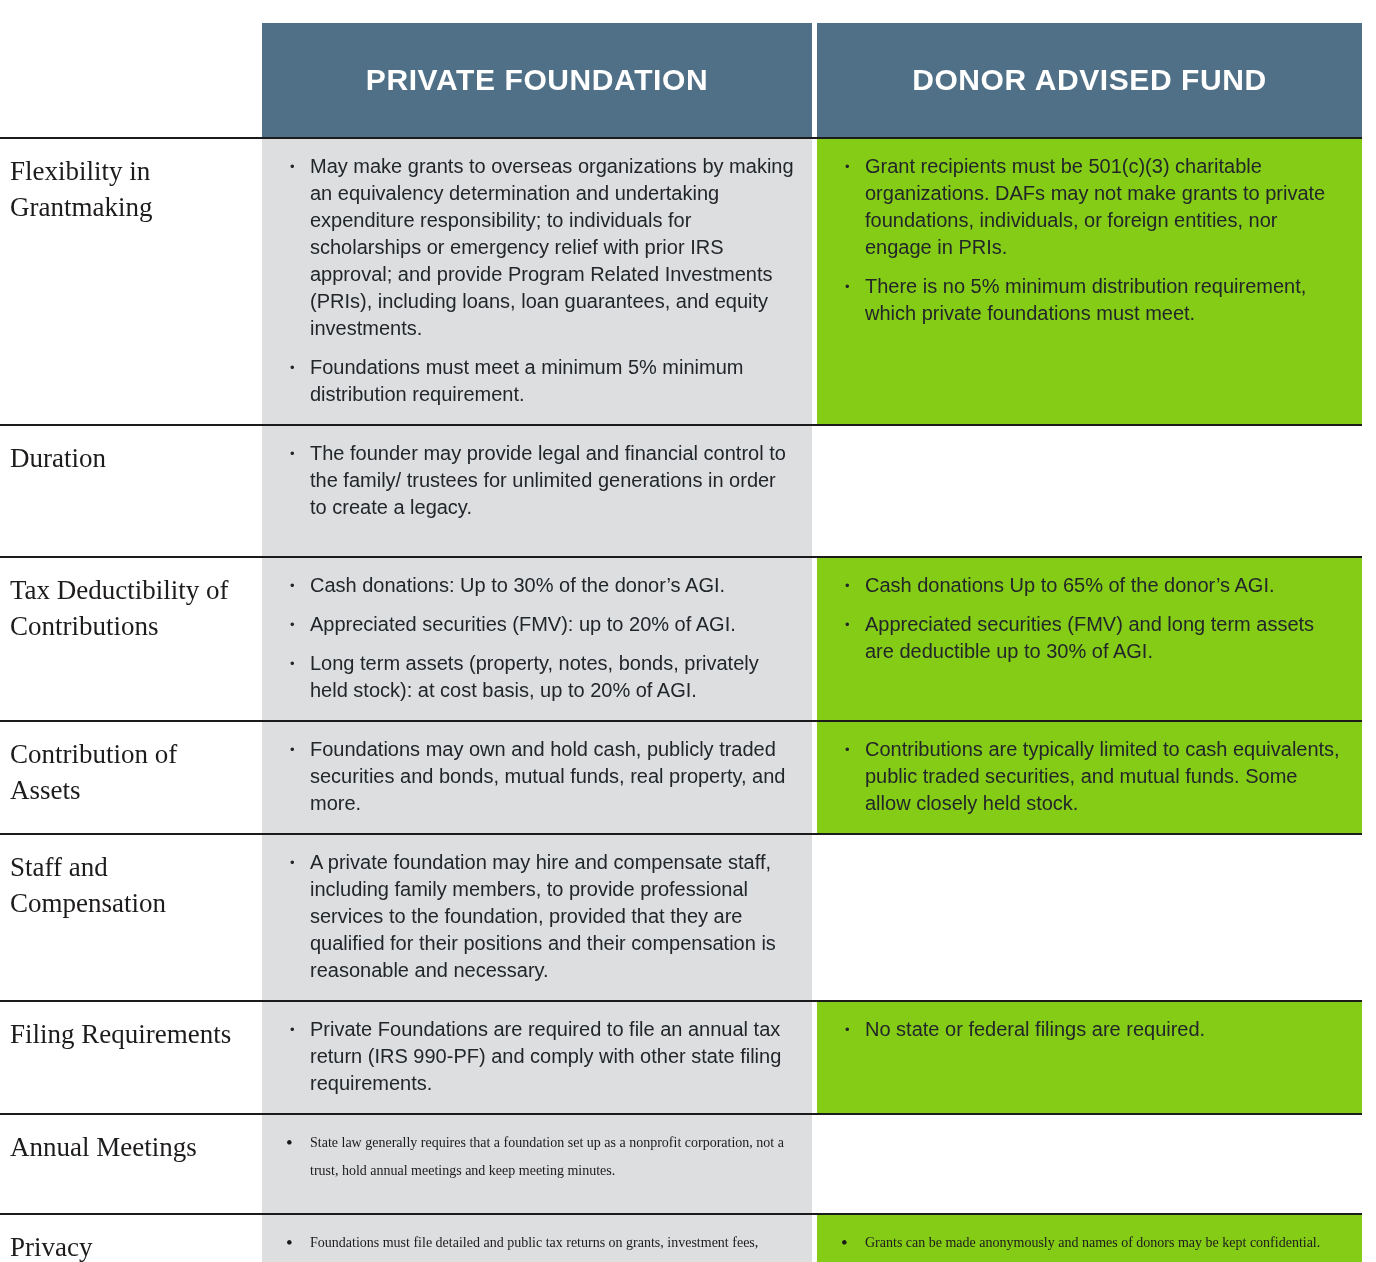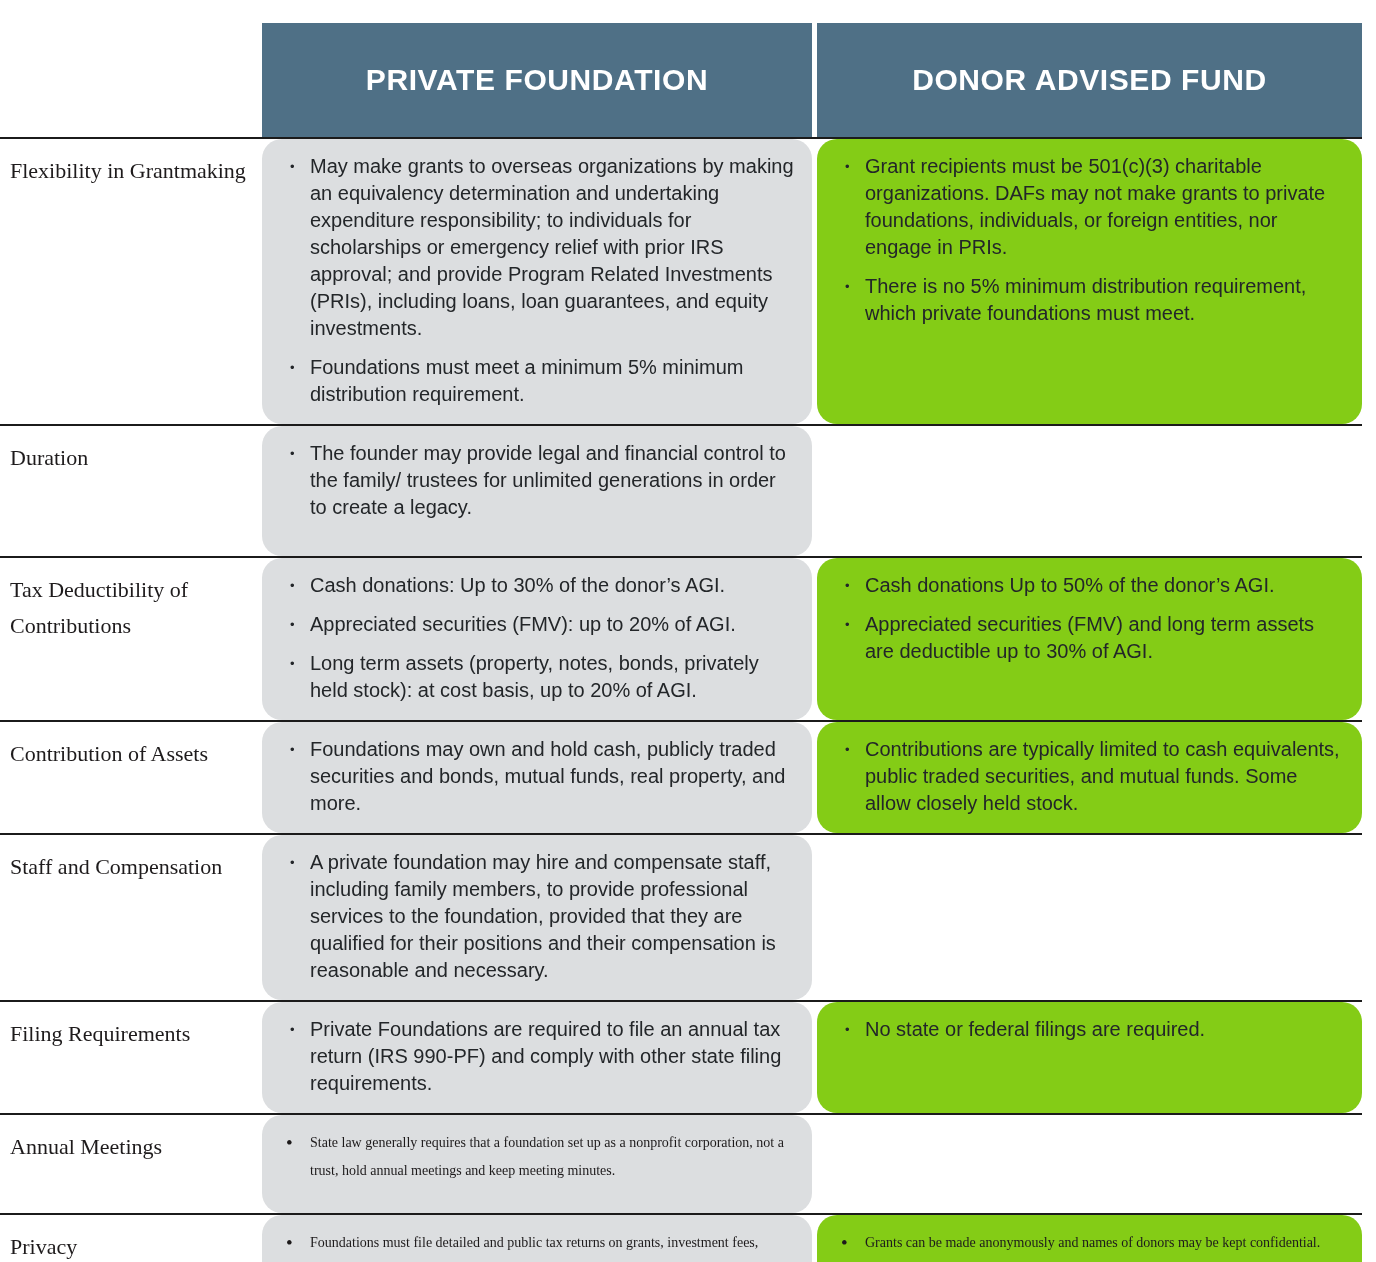--- a/index.html
+++ b/index.html
@@ -37,27 +37,27 @@
 
   
   .tbody { border-bottom: 2px solid #1b1b1b; }
   .row {
     display: grid;
     grid-template-columns: 262px 550px 5px 545px;
     border-top: 2px solid #1b1b1b;
   }
   .label {
     font-family: "Liberation Serif", serif;
-    font-size: 22px;
+    font-size: 27px;
     line-height: 36px;
     color: #1e1b1c;
     padding: 14px 14px 10px 10px;
     background: #ffffff;
   }
-  .cell { padding: 14px 16px 4px 24px; border-radius: 20px; }
+  .cell { padding: 14px 16px 4px 24px; }
   .cell.pf  { background: #dcdee0; }
   .cell.daf { background: #84cc16; }
 
   ul.bullets { list-style: none; margin: 0; padding: 0; }
   ul.bullets li {
     position: relative;
     padding-left: 24px;
     margin: 0 0 12px 0;
   }
   
@@ -135,21 +135,21 @@
           <div class="cell pf">
             <ul class="bullets">
               <li>Cash donations: Up to 30% of the donor’s AGI.</li>
               <li>Appreciated securities (FMV): up to 20% of AGI.</li>
               <li>Long term assets (property, notes, bonds, privately held stock): at cost basis, up to 20% of AGI.</li>
             </ul>
           </div>
           <div class="gapcell"></div>
           <div class="cell daf">
             <ul class="bullets">
-              <li>Cash donations  Up to 50% of the donor’s AGI.</li>
+              <li>Cash donations  Up to 65% of the donor’s AGI.</li>
               <li>Appreciated securities (FMV) and long term assets are deductible up to 30% of AGI.</li>
             </ul>
           </div>
         </div>
         <div class="row sans" style="min-height: 95px;">
           <div class="label">Contribution of Assets</div>
           <div class="cell pf">
             <ul class="bullets">
               <li>Foundations may own and hold cash, publicly traded securities and bonds, mutual funds, real property, and more.</li>
             </ul>

